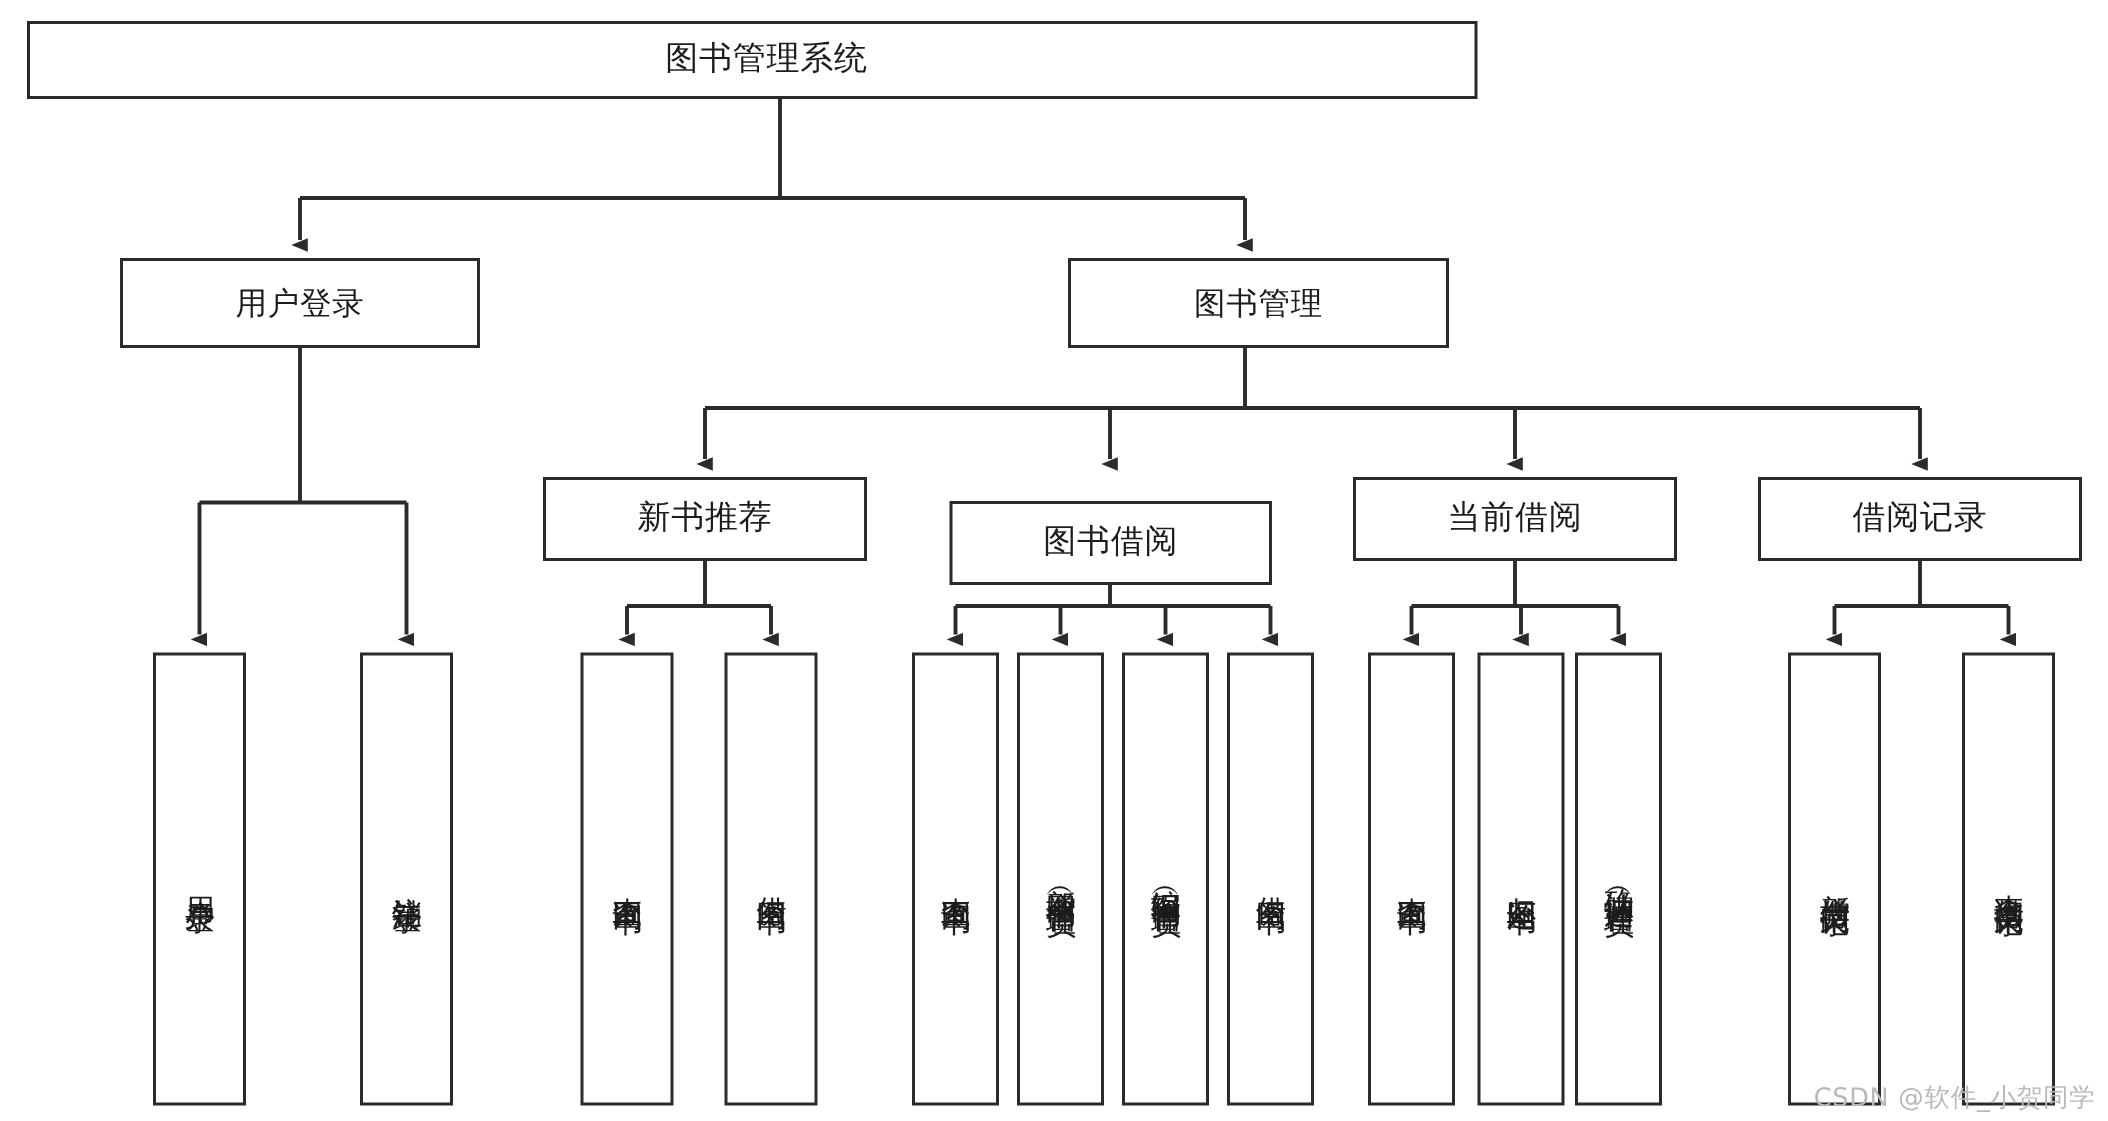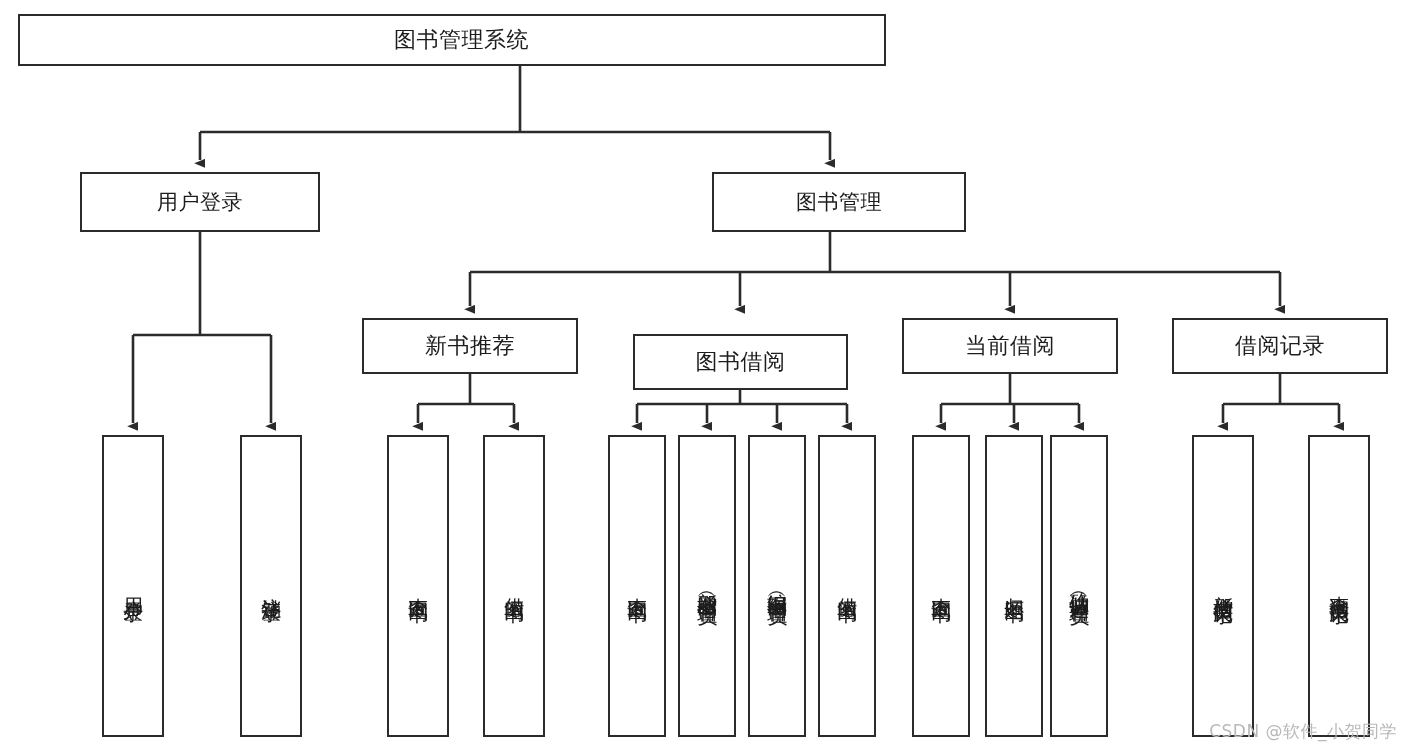--- a/index.html
+++ b/index.html
@@ -122,21 +122,21 @@
       <path d="M1014,404 L1014,423" marker-end="url(#arrow)"></path>
       <path d="M1079,404 L1079,423" marker-end="url(#arrow)"></path>
 
       <path d="M1280,374 L1280,404"></path>
       <path d="M1223,404 L1339,404"></path>
       <path d="M1223,404 L1223,423" marker-end="url(#arrow)"></path>
       <path d="M1339,404 L1339,423" marker-end="url(#arrow)"></path>
     </g>
   </svg>
 
-  <div class="node root" style="left:18px; top:14px; width:868px; height:52px;padding-left:19px;">
+  <div class="node root" style="left:18px; top:14px; width:967px; height:52px;padding-left:19px;">
     <span class="node-label">图书管理系统</span>
   </div>
 
   <div class="node level2" style="left:80px; top:172px; width:240px; height:60px;">
     <span class="node-label">用户登录</span>
   </div>
   <div class="node level2" style="left:712px; top:172px; width:254px; height:60px;">
     <span class="node-label">图书管理</span>
   </div>
 

